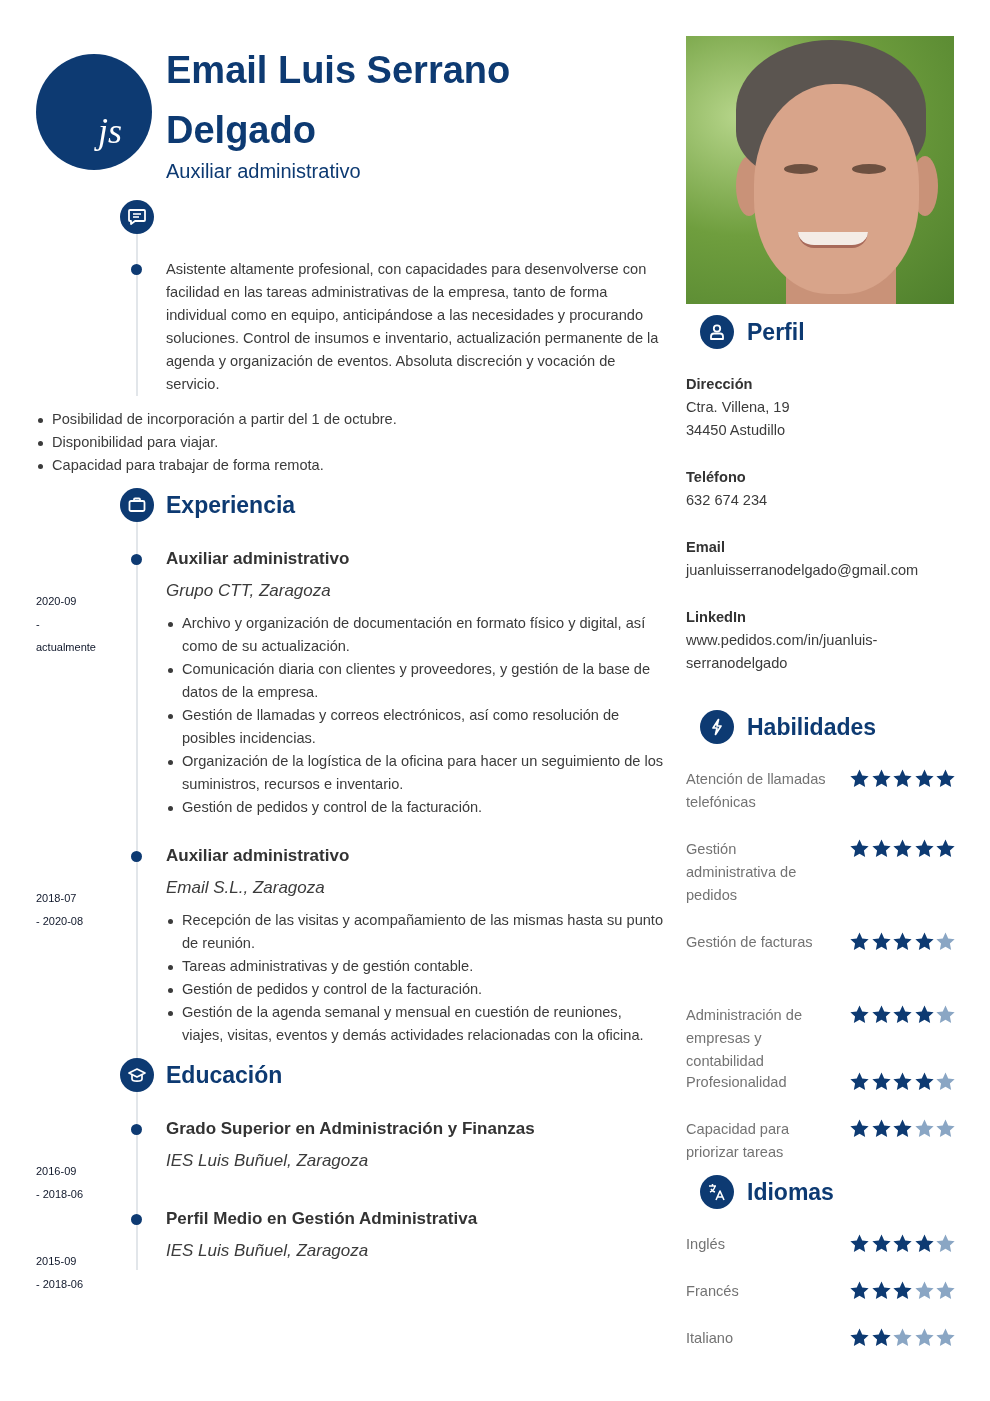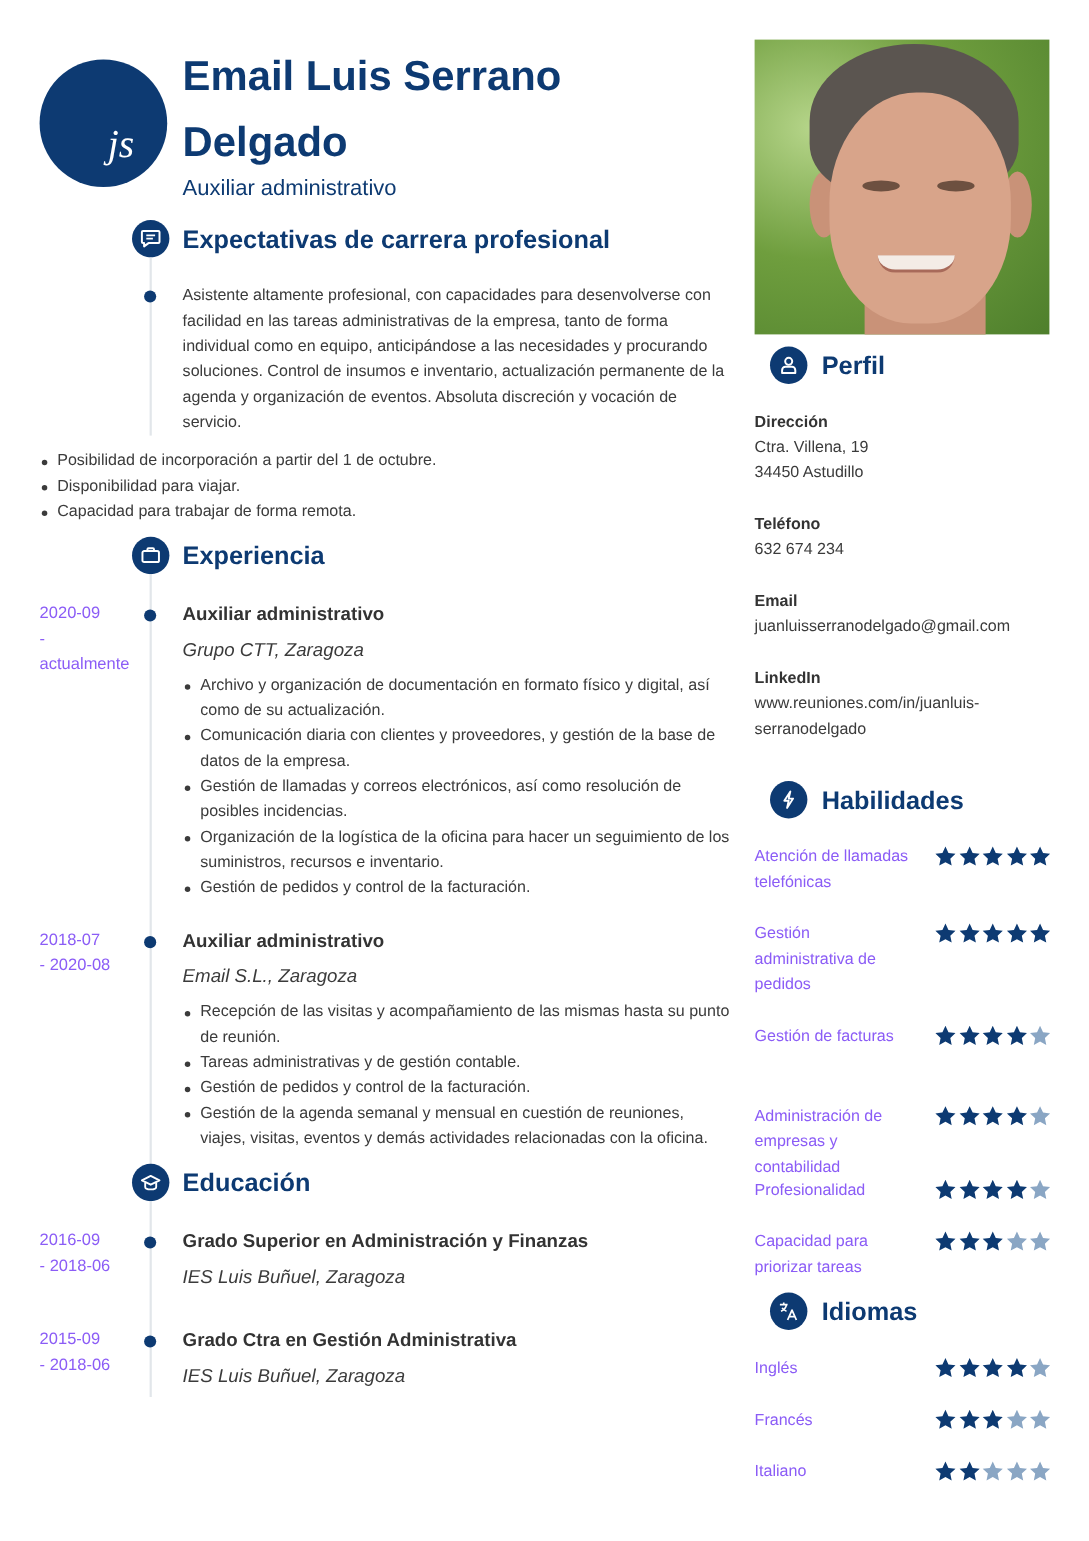--- a/index.html
+++ b/index.html
@@ -45,21 +45,21 @@
     position: absolute; left: 36px; top: 408px; width: 620px;
     font-size: 14.6px; line-height: 23px; list-style: none;
   }
   .left-bullets li, .job-bullets li { position: relative; padding-left: 16px; }
   .left-bullets li::before, .job-bullets li::before {
     content: ""; position: absolute; left: 2px; top: 10px; width: 5px; height: 5px;
     border-radius: 50%; background: #3b3b3b;
   }
 
   .entry-date {
-    position: absolute; left: 36px; width: 90px; font-size: 15px; line-height: 23px; color: #8b5cf6;
+    position: absolute; left: 36px; width: 90px; font-size: 11px; line-height: 23px; color: #0f172a; margin-top: 44px;
   }
   .entry-title {
     position: absolute; left: 166px; font-size: 17px; font-weight: bold; color: #333;
   }
   .entry-org {
     position: absolute; left: 166px; font-size: 17px; font-style: italic; color: #3b3b3b;
   }
   .job-bullets {
     position: absolute; left: 166px; width: 500px; list-style: none;
     font-size: 14.6px; line-height: 23px;
@@ -79,42 +79,41 @@
   .photo .mouth { position: absolute; left: 112px; top: 196px; width: 70px; height: 16px; border-radius: 0 0 40px 40px; background: #f4ece6; border-bottom: 3px solid #a86a5a; }
 
   .side-head { position: absolute; left: 700px; display: flex; align-items: center; height: 34px; text-align: right; }
   .side-head .icon { width: 34px; height: 34px; border-radius: 50%; background: #0d3a72; display:flex; align-items:center; justify-content:center; }
   .side-head .title { margin-left: 13px; font-size: 23px; font-weight: bold; color: #0d3a72; }
 
   .contact { position: absolute; left: 686px; width: 270px; font-size: 14.6px; line-height: 23px; color: #3b3b3b; }
   .contact .label { font-weight: bold; color: #333; }
 
   .rating-row { position: absolute; left: 686px; width: 270px; }
-  .rating-row .r-label { width: 155px; font-size: 14.6px; line-height: 23px; color: #8b5cf6; }
+  .rating-row .r-label { width: 155px; font-size: 14.6px; line-height: 23px; color: #737373; }
   .rating-row .stars { position: absolute; left: 163px; top: 0; display: flex; }
   .star { width: 21px; height: 21px; margin-right: 0.5px; }
 </style>
 </head>
 <body>
 
 <div class="monogram">
   <span>js</span>
 </div>
 <div class="name">Email Luis Serrano Delgado</div>
 <div class="job-title">Auxiliar administrativo</div>
 
 <div class="section-head" style="top:200px">
   <div class="icon">
     <svg width="20" height="20" viewBox="0 0 20 20">
         <path d="M3 3h14a1 1 0 0 1 1 1v9a1 1 0 0 1-1 1H8l-4 3v-3H3a1 1 0 0 1-1-1V4a1 1 0 0 1 1-1z" fill="none" stroke="#fff" stroke-width="1.8" stroke-linejoin="round"></path>
         <line x1="6" y1="7" x2="14" y2="7" stroke="#fff" stroke-width="1.6"></line>
         <line x1="6" y1="10" x2="12" y2="10" stroke="#fff" stroke-width="1.6"></line>
       </svg>
   </div>
-  <div class="title">Expectativas de carrera profesional</div>
 </div>
 <div class="tl-line" style="top:234px;height:162px"></div>
 <div class="tl-dot" style="top:264px"></div>
 <div class="summary">Asistente altamente profesional, con capacidades para desenvolverse con facilidad en las tareas administrativas de la empresa, tanto de forma individual como en equipo, anticipándose a las necesidades y procurando soluciones. Control de insumos e inventario, actualización permanente de la agenda y organización de eventos. Absoluta discreción y vocación de servicio.</div>
 <ul class="left-bullets">
   <li>Posibilidad de incorporación a partir del 1 de octubre.</li>
   <li>Disponibilidad para viajar.</li>
   <li>Capacidad para trabajar de forma remota.</li>
 </ul>
 
@@ -183,21 +182,21 @@
   <div class="entry-title" style="top:1119px">Grado Superior en Administración y Finanzas</div>
   <div class="entry-org" style="top:1151px">IES Luis Buñuel, Zaragoza</div>
 </div>
 
 <div>
   <div class="entry-date" style="top:1206px">
     <div>2015-09</div>
     <div>- 2018-06</div>
   </div>
   <div class="tl-dot" style="top:1214px"></div>
-  <div class="entry-title" style="top:1209px">Grado Ctra en Gestión Administrativa</div>
+  <div class="entry-title" style="top:1209px">Perfil Medio en Gestión Administrativa</div>
   <div class="entry-org" style="top:1241px">IES Luis Buñuel, Zaragoza</div>
 </div>
 
 <div class="photo">
   <div class="neck"></div>
   <div class="ear-l"></div>
   <div class="ear-r"></div>
   <div class="hair"></div>
   <div class="face"></div>
   <div class="eye" style="left:98px"></div>
@@ -224,21 +223,21 @@
   <div class="label">Teléfono</div>
   <div>632 674 234</div>
 </div>
 <div class="contact" style="top:536px">
   <div class="label">Email</div>
   <div>juanluisserranodelgado@gmail.com</div>
 </div>
 <div class="contact" style="top:606px">
   <div class="label">LinkedIn</div>
   <div>
-    <div>www.reuniones.com/in/juanluis-</div>
+    <div>www.pedidos.com/in/juanluis-</div>
     <div>serranodelgado</div>
   </div>
 </div>
 
 <div class="side-head" style="top:710px">
   <div class="icon">
     <svg width="20" height="20" viewBox="0 0 20 20">
         <path d="M11.5 2.5L6 11h4l-1.5 6.5L14 9h-4z" fill="none" stroke="#fff" stroke-width="1.7" stroke-linejoin="round"></path>
       </svg>
   </div>

